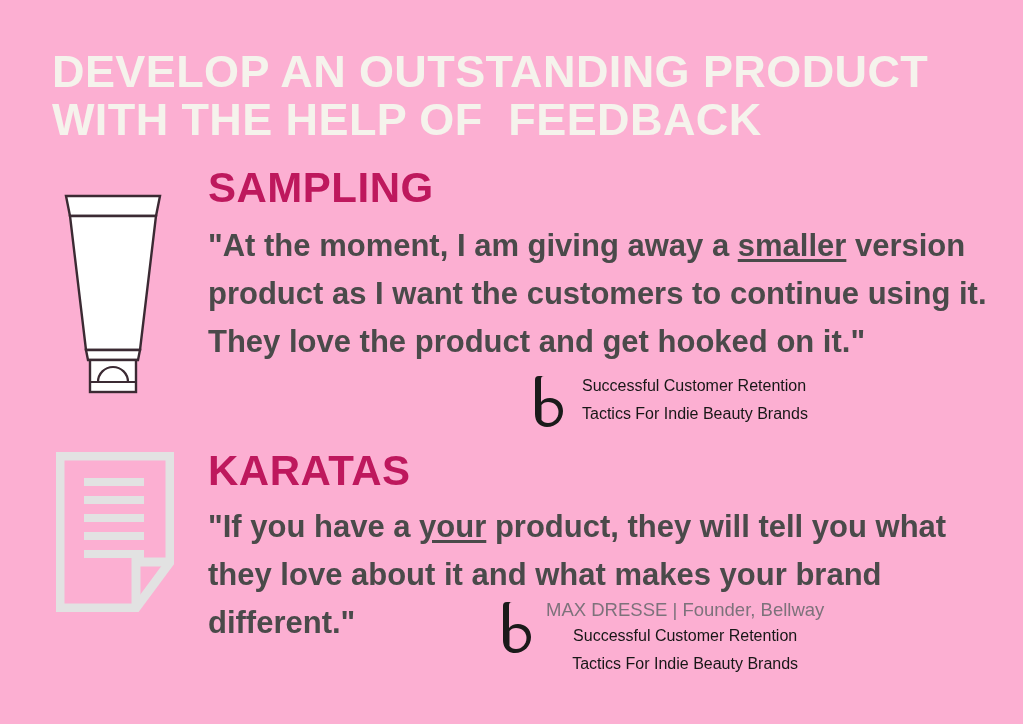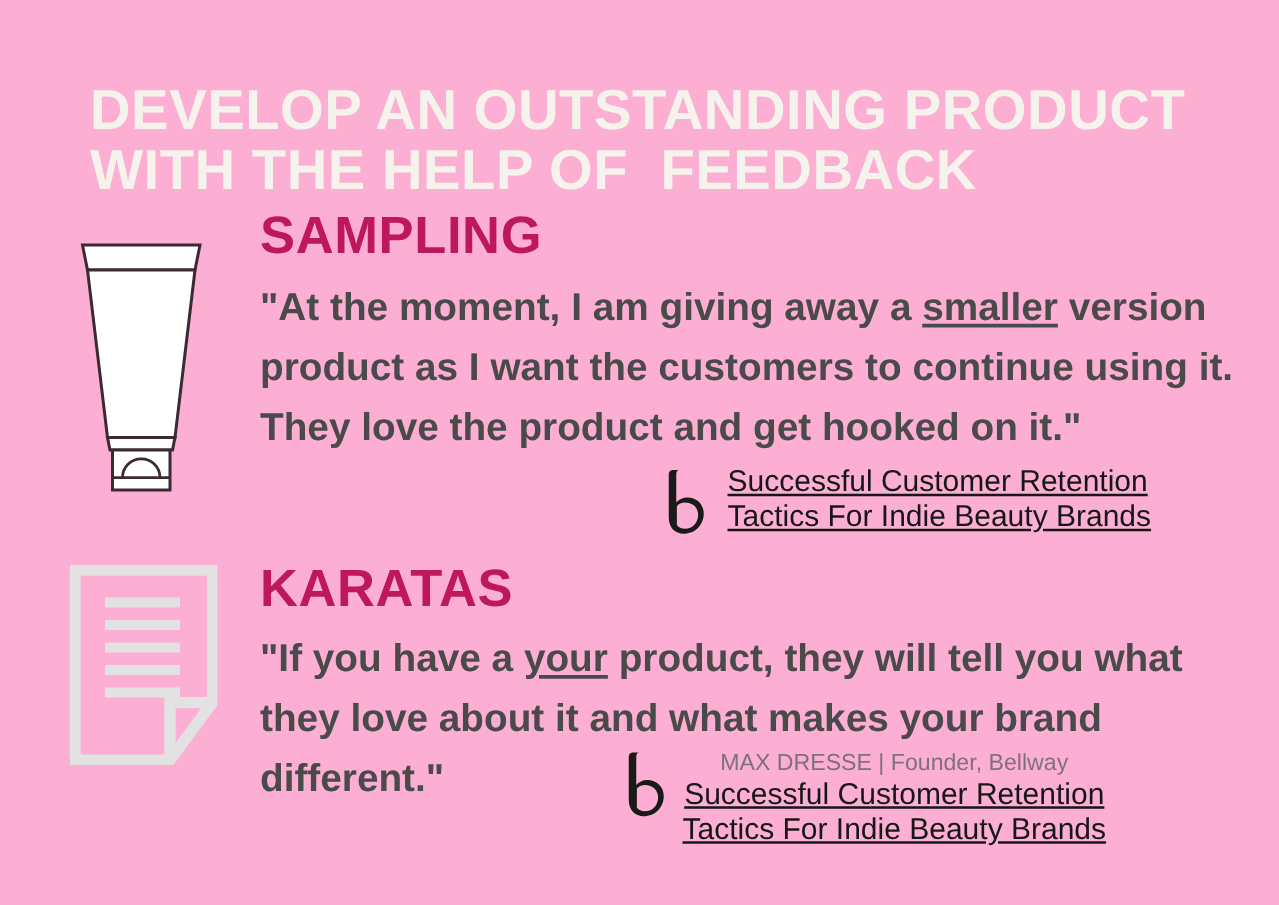--- a/index.html
+++ b/index.html
@@ -15,24 +15,23 @@
   #poster {
     position: relative;
     width: 1023px;
     height: 724px;
     background: #FCAFD2;
   }
 
   
   #title-block {
     position: absolute;
-    left: 72px;
+    left: 52px;
     top: 48px;
     width: 900px;
-    margin-top: 16px;
   }
   .title-line {
     font-family: "Liberation Sans", sans-serif;
     font-weight: bold;
     font-size: 45px;
     line-height: 48px;
     letter-spacing: 0.4px;
     color: #F5F3EC;
     white-space: pre;
     margin: 0;
@@ -94,24 +93,23 @@
   .attr-name {
     font-family: "Liberation Sans", sans-serif;
     font-size: 18.5px;
     line-height: 24px;
     color: #7D727B;
     white-space: nowrap;
     margin: 0;
   }
   .attr-link {
     font-family: "Liberation Sans", sans-serif;
-    font-size: 24px;
+    font-size: 16px;
     line-height: 28px;
     color: #171717;
-    text-decoration: underline;
     text-underline-offset: 2px;
     white-space: nowrap;
     display: block;
     margin: 0;
     cursor: pointer;
   }
 
   
   #icon-tube {
     position: absolute;

